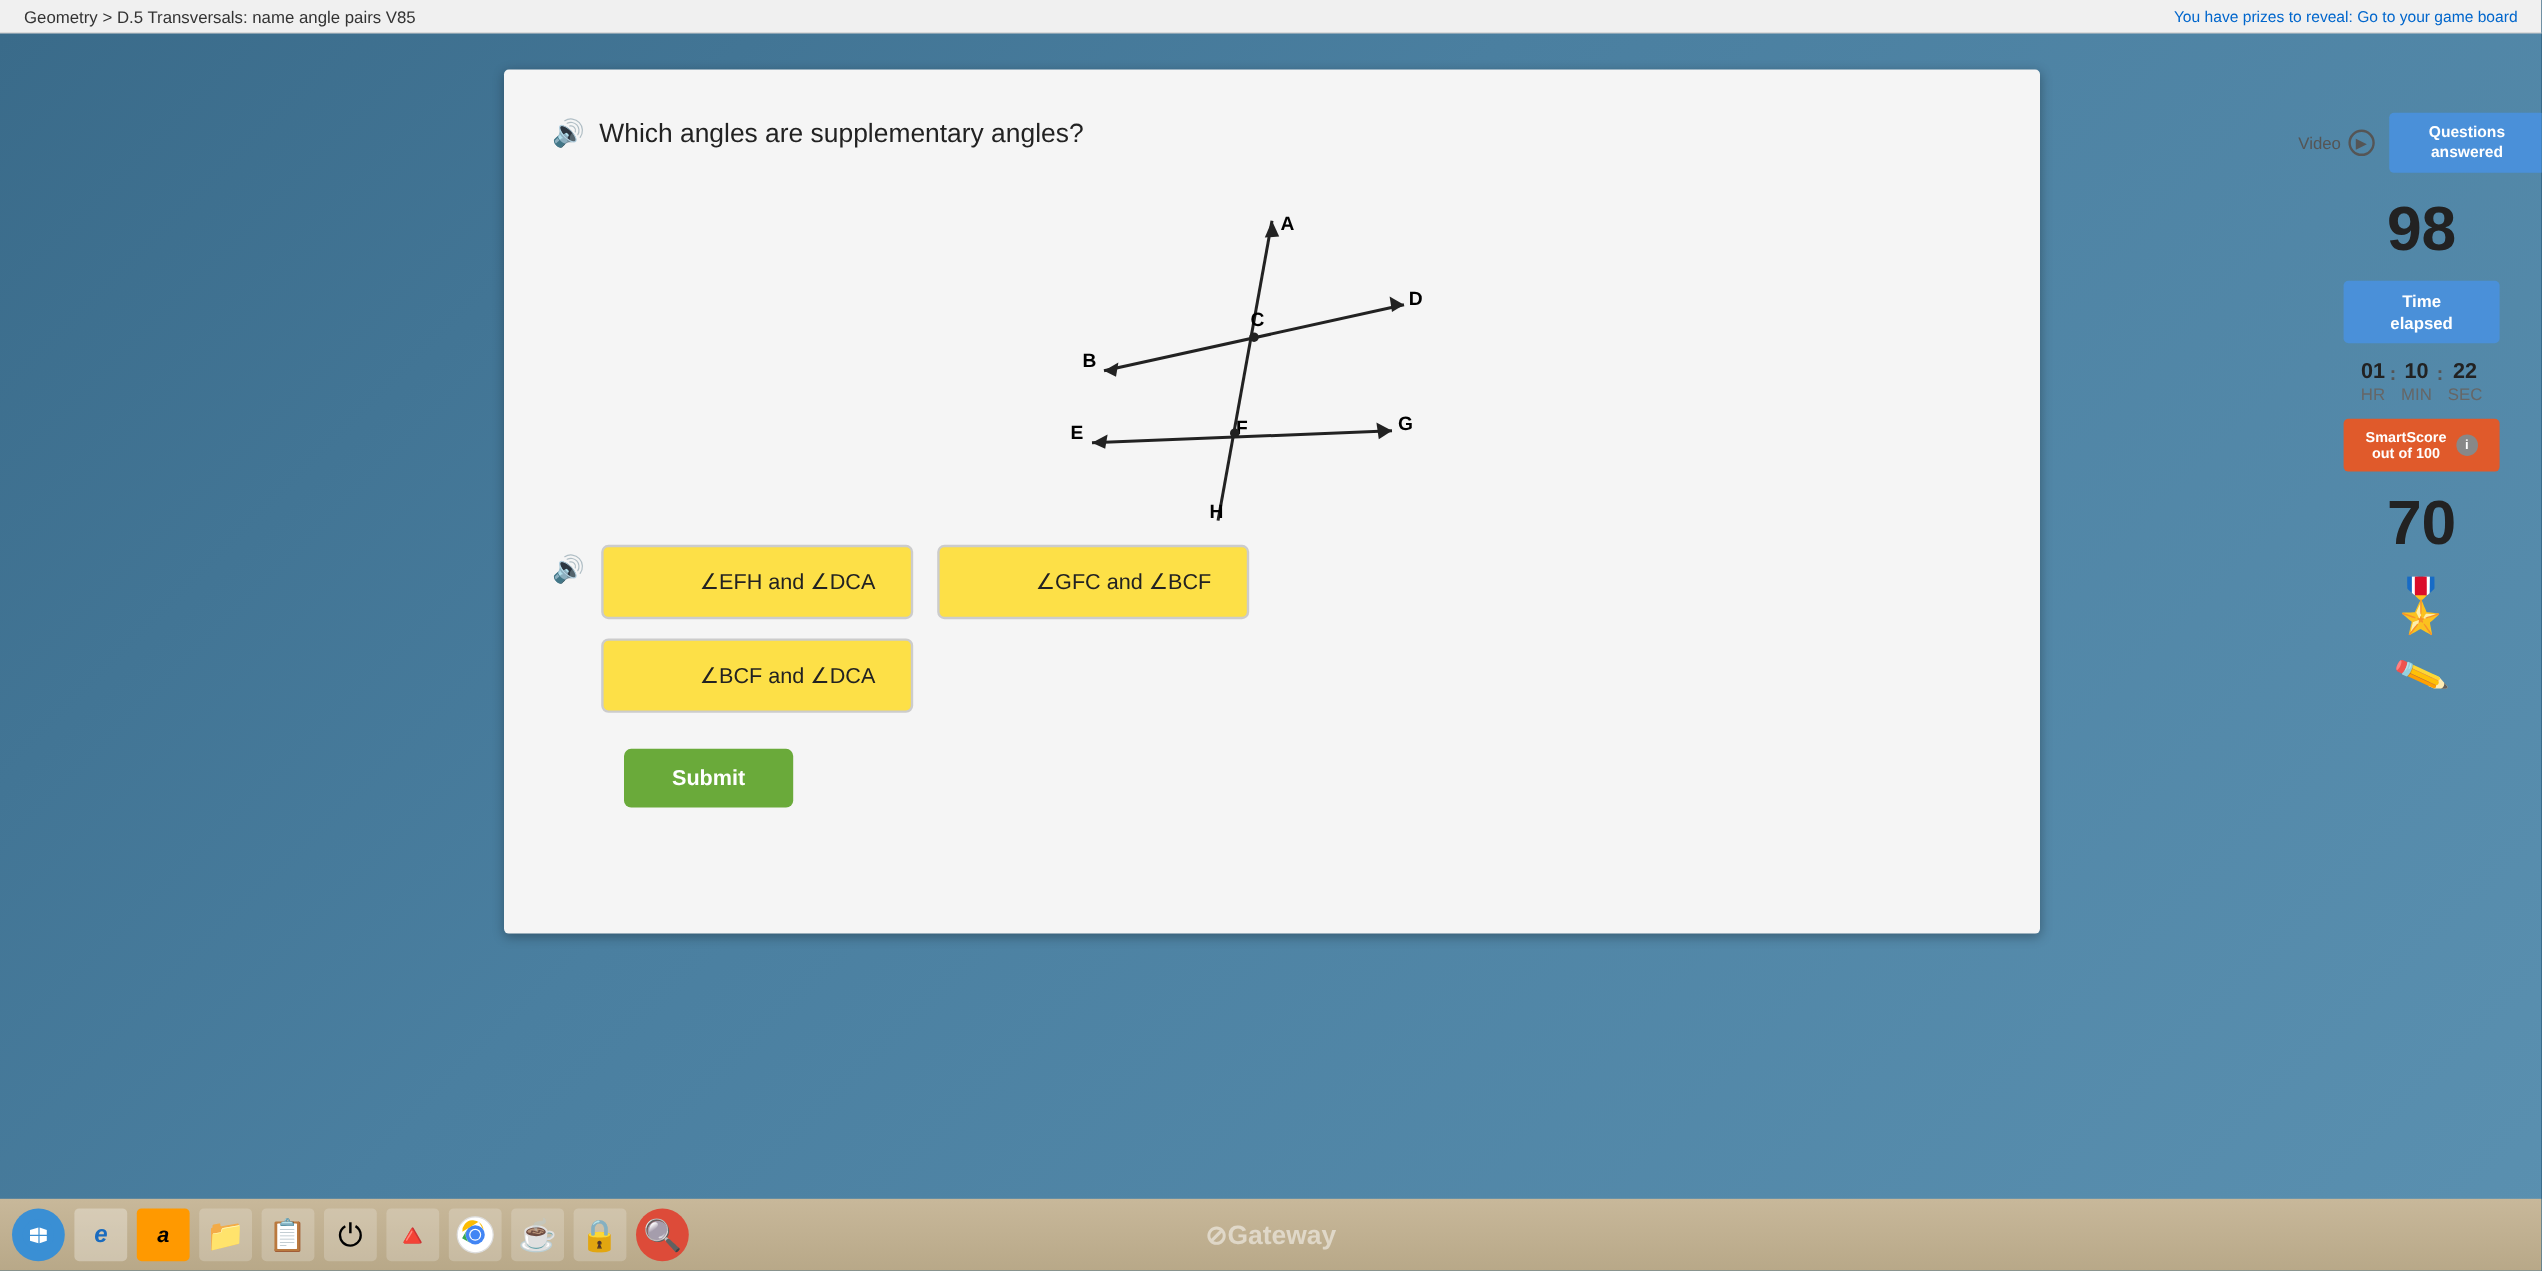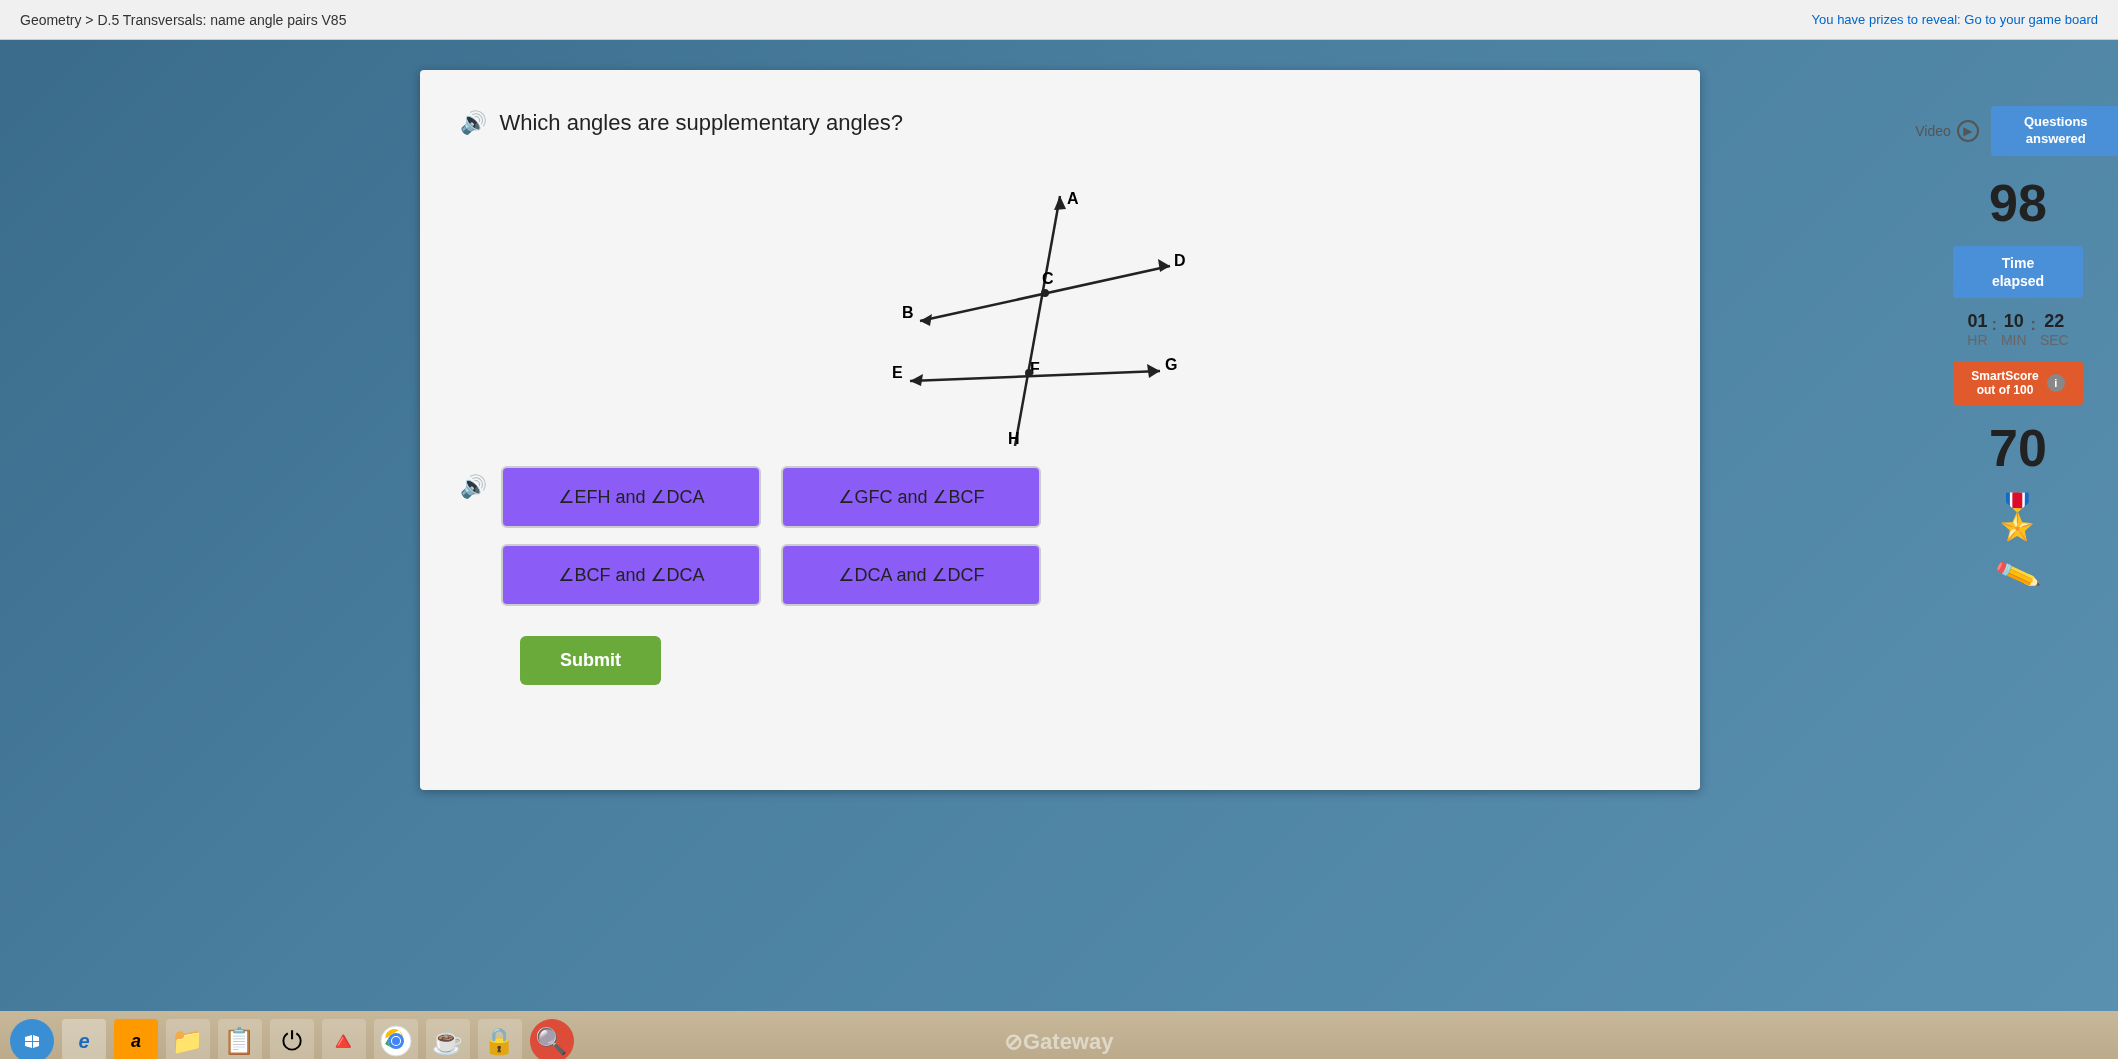--- a/index.html
+++ b/index.html
@@ -7,21 +7,21 @@
       width: 2118px;
       height: 1059px;
       overflow: hidden;
       font-family: Arial, sans-serif;
       background: #2a5a7a;
     }
 
     
     .top-bar {
       width: 100%;
-      height: 40px;
+      height: 28px;
       background: #f0f0f0;
       display: flex;
       align-items: center;
       padding: 0 20px;
       font-size: 14px;
       color: #333;
       border-bottom: 1px solid #ccc;
     }
 
     
@@ -187,27 +187,27 @@
     }
 
     .choices-row {
       display: flex;
       gap: 20px;
     }
 
     .choice-btn {
       min-width: 260px;
       padding: 18px 30px;
-      background: #8b5cf6;
+      background: #fde047;
       border: 2px solid #ccc;
       border-radius: 6px;
       font-size: 18px;
       color: #222;
       cursor: pointer;
-      text-align: center;
+      text-align: right;
       transition: background 0.2s;
     }
 
     
     .submit-btn {
       background: #6aaa3a;
       color: white;
       border: none;
       border-radius: 6px;
       padding: 14px 40px;
@@ -327,21 +327,20 @@
 
     <div style="display:flex; align-items:flex-start; margin-top:10px;">
       <span style="font-size:22px; margin-right:14px; margin-top:8px;">🔊</span>
       <div>
         <div class="choices-row">
           <button class="choice-btn">∠EFH and ∠DCA</button>
           <button class="choice-btn">∠GFC and ∠BCF</button>
         </div>
         <div class="choices-row" style="margin-top:16px;">
           <button class="choice-btn">∠BCF and ∠DCA</button>
-          <button class="choice-btn">∠DCA and ∠DCF</button>
         </div>
       </div>
     </div>
 
     <div style="margin-top:30px;">
       <button class="submit-btn">Submit</button>
     </div>
   </div>
 
   <div class="right-sidebar">

